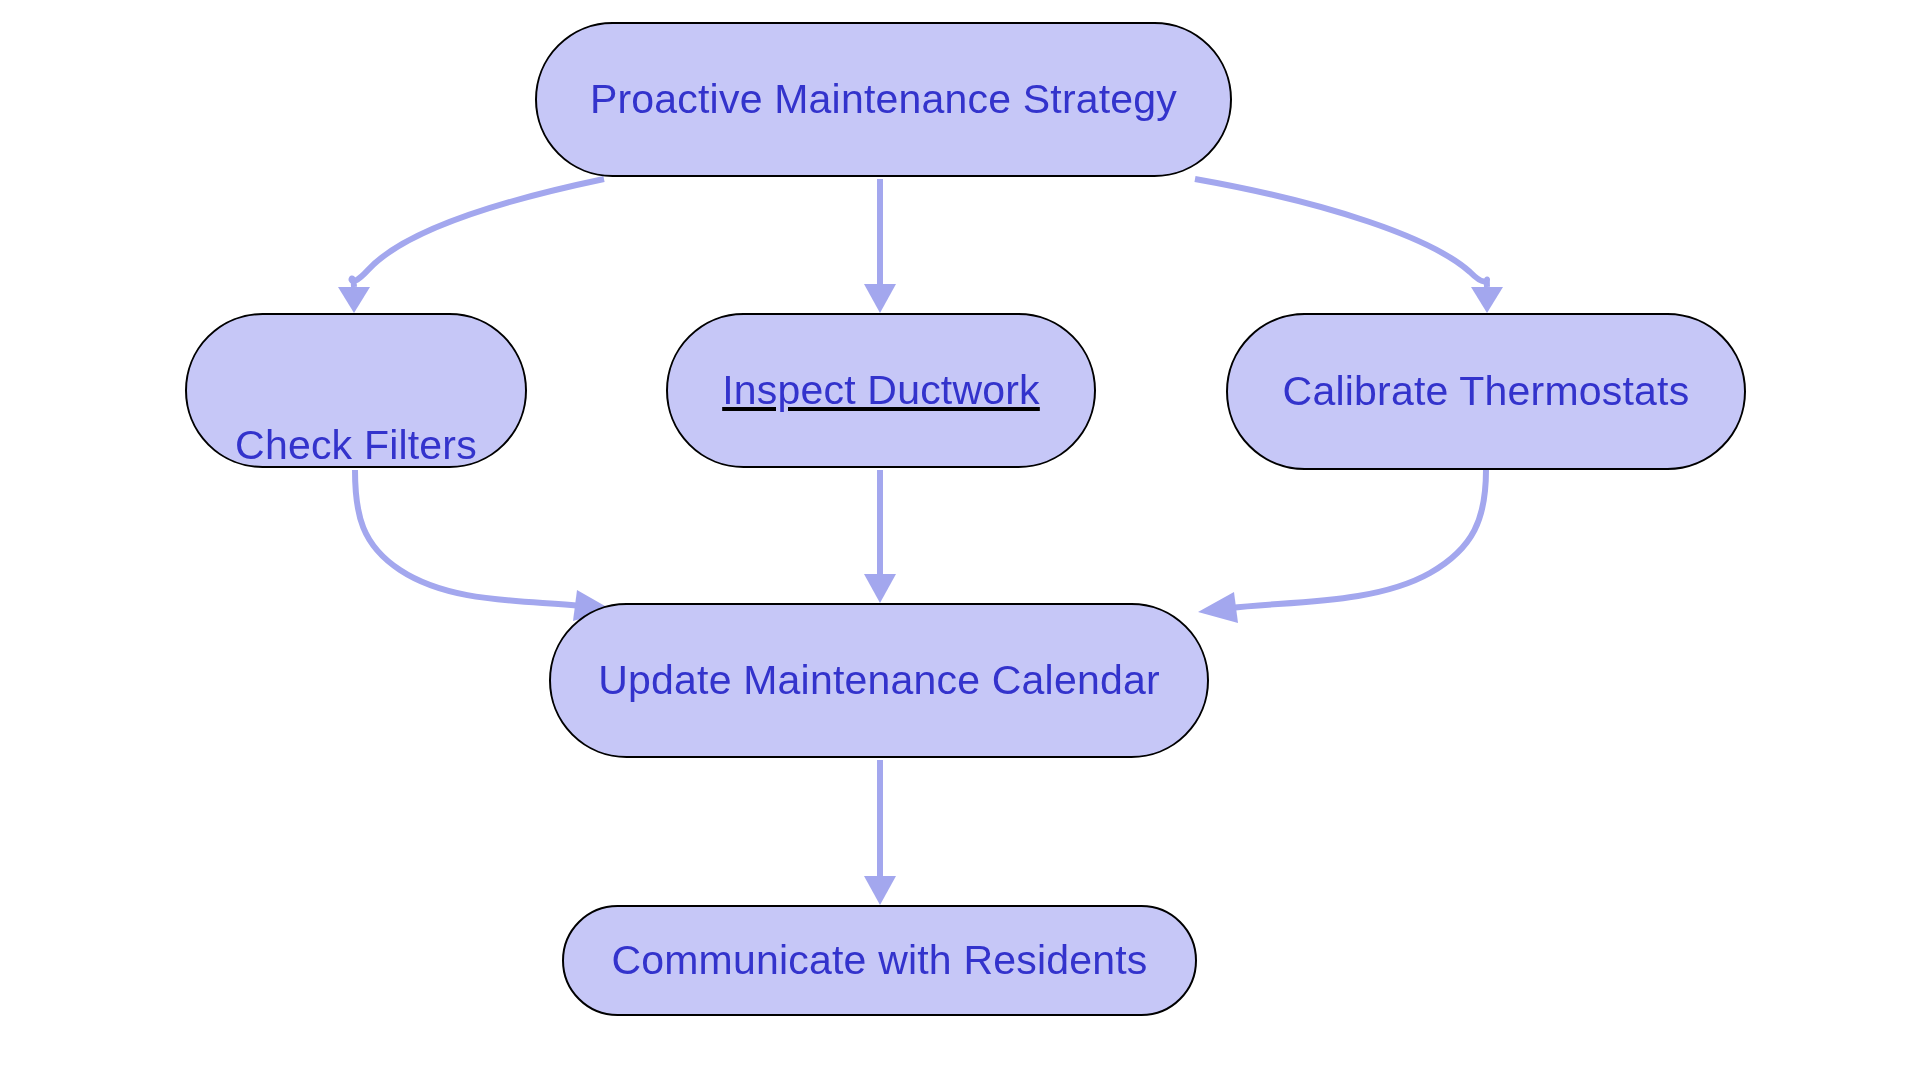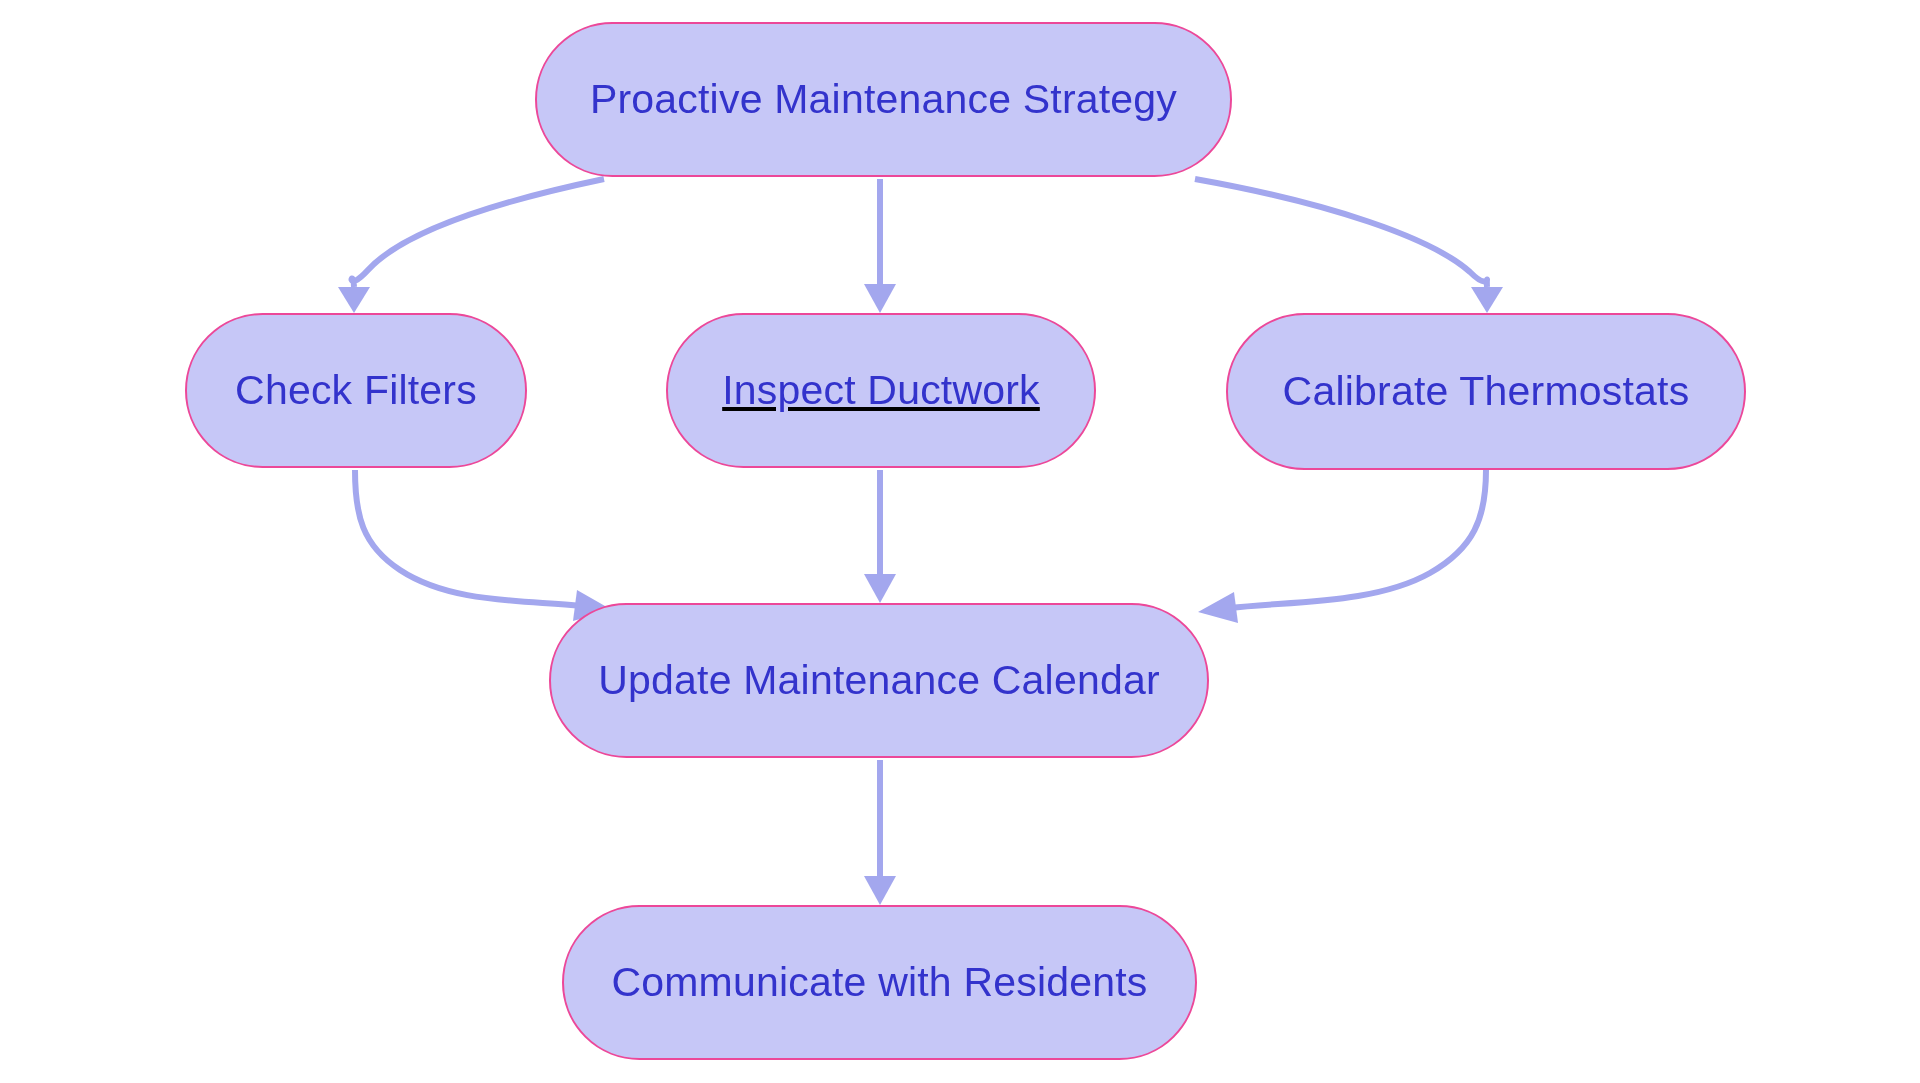--- a/index.html
+++ b/index.html
@@ -26,21 +26,21 @@
     width: 1920px;
     height: 1083px;
   }
   .node {
     position: absolute;
     box-sizing: border-box;
     display: flex;
     align-items: center;
     justify-content: center;
     background: #c6c7f7;
-    border: 2px solid #ec4899;
+    border: 2px solid #000000;
     border-radius: 80px;
     z-index: 2;
   }
   .node-label {
     color: #3333cc;
     font-size: 41px;
     font-weight: 400;
     letter-spacing: 0.2px;
     line-height: 1;
     white-space: nowrap;
@@ -98,33 +98,33 @@
       <path class="edge-path" d="M 880,760 L 880,877"></path>
       <polygon class="edge-head" points="864,876 896,876 880,905"></polygon>
     </g>
 
   </svg>
 
   <div class="node" style="left:535px; top:22px; width:697px; height:155px;">
     <span class="node-label">Proactive Maintenance Strategy</span>
   </div>
 
-  <div class="node" style="left:185px; top:313px; width:342px; height:155px;">
+  <div class="node" style="left:185px; top:313px; width:342px; height:155px;align-items:flex-end;">
     <span class="node-label">Check Filters</span>
   </div>
 
   <div class="node" style="left:666px; top:313px; width:430px; height:155px;text-decoration:underline;">
     <span class="node-label">Inspect Ductwork</span>
   </div>
 
   <div class="node" style="left:1226px; top:313px; width:520px; height:157px;">
     <span class="node-label">Calibrate Thermostats</span>
   </div>
 
   <div class="node" style="left:549px; top:603px; width:660px; height:155px;justify-content:center;">
     <span class="node-label">Update Maintenance Calendar</span>
   </div>
 
-  <div class="node" style="left:562px; top:905px; width:635px; height:155px;">
+  <div class="node" style="left:562px; top:905px; width:635px; height:111px;">
     <span class="node-label">Communicate with Residents</span>
   </div>
 
 </div>
 
 </body></html>

